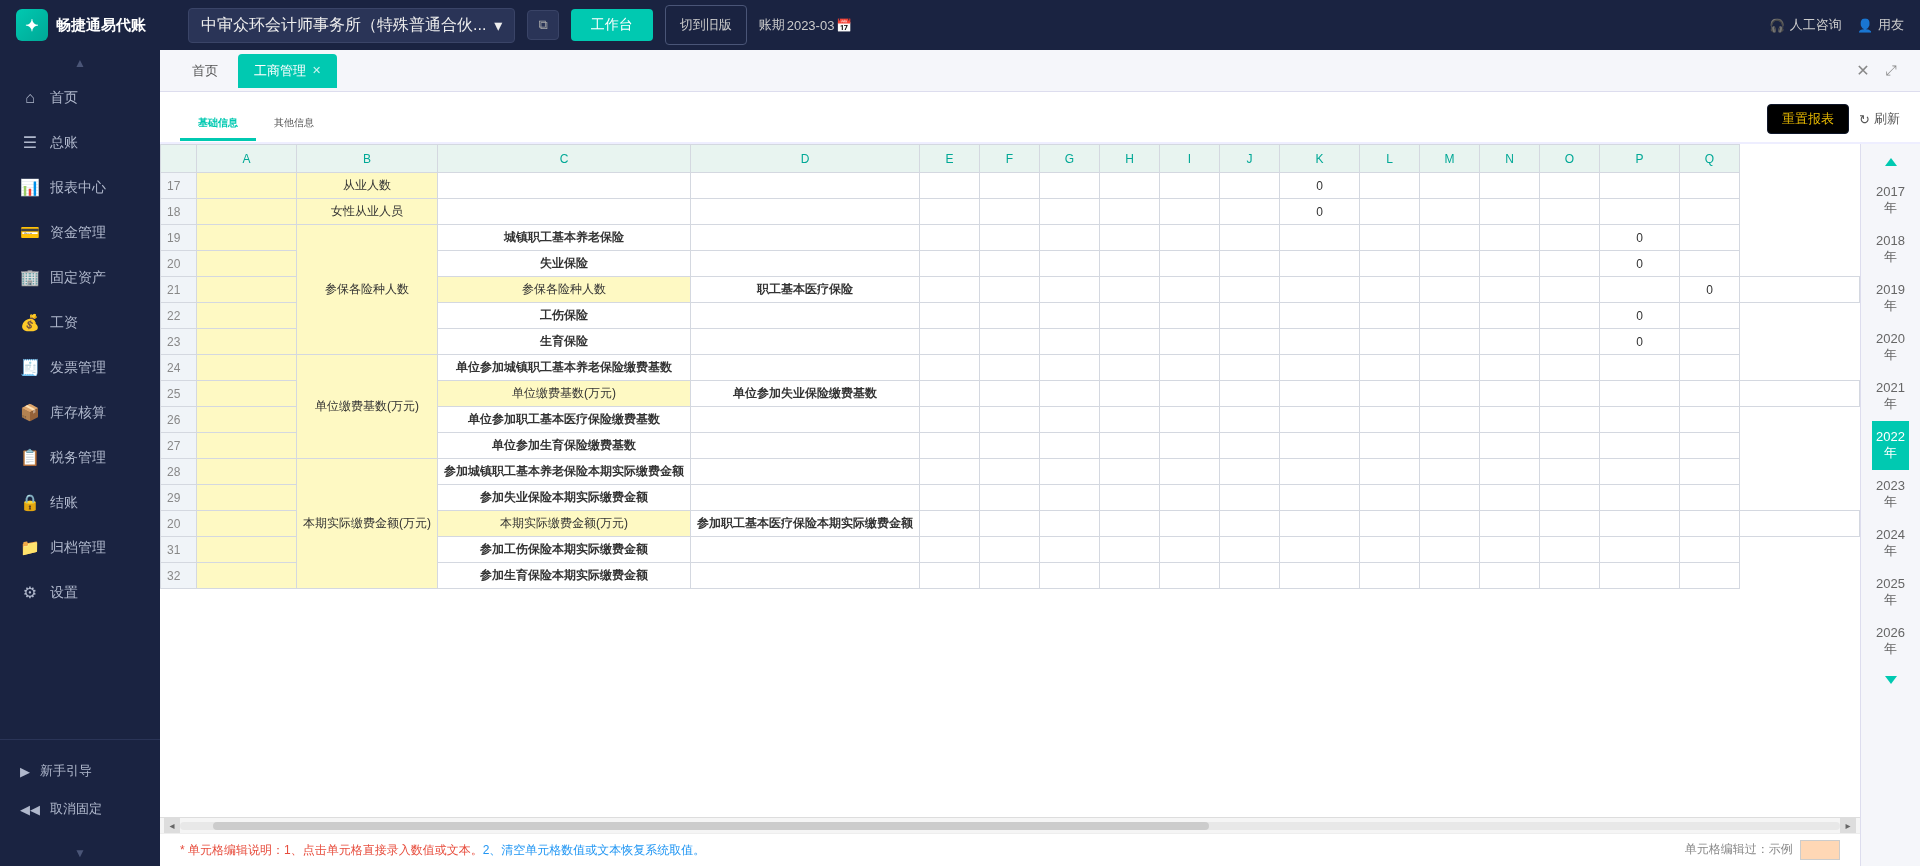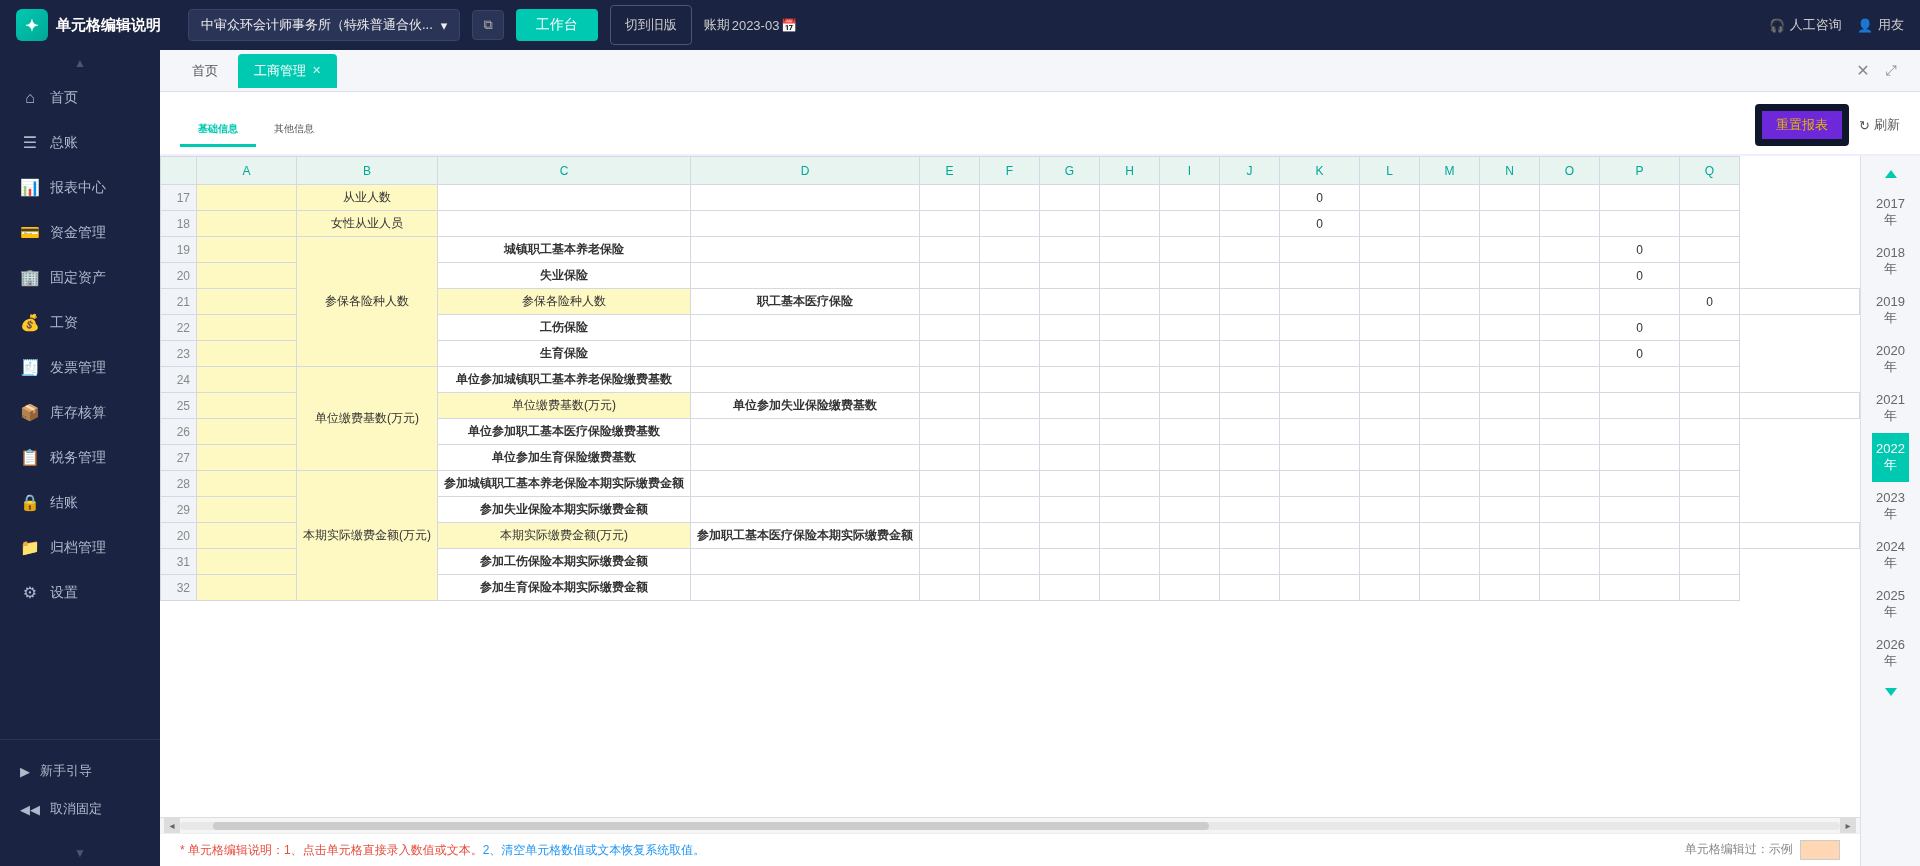--- a/index.html
+++ b/index.html
@@ -39,21 +39,21 @@
       border: 1px solid #3a4467;
       border-radius: 4px;
       color: #ccc;
       padding: 6px 12px;
       display: flex;
       align-items: center;
       gap: 8px;
       cursor: pointer;
       min-width: 260px;
     }
-    .company-selector span { color: #eee; font-size: 13px; }
+    .company-selector span { color: #eee; font-size: 16px; }
     .btn-workbench {
       background: #00c9b1;
       color: white;
       border: none;
       border-radius: 4px;
       padding: 7px 20px;
       font-size: 14px;
       cursor: pointer;
     }
     .btn-old-version {
@@ -237,23 +237,23 @@
       font-weight: bold;
     }
     .sub-tab-actions {
       margin-left: auto;
       display: flex;
       align-items: center;
       gap: 10px;
       padding-bottom: 8px;
     }
     .btn-reset {
-      border: 7px solid #0f172a;
+      border: 1px solid #0f172a;
       color: #e6b800;
-      background: #6d28d9;
+      background: #000000;
       border-radius: 4px;
       padding: 5px 14px;
       cursor: pointer;
       font-size: 13px;
     }
     .btn-refresh {
       border: none;
       background: transparent;
       color: #555;
       cursor: pointer;
@@ -295,21 +295,21 @@
       top: 0;
       z-index: 10;
       height: 28px;
     }
     table.spreadsheet thead th.row-num-header {
       background: #e8f4f0;
       width: 36px;
     }
     .row-num {
       background: #f0f4f8;
-      text-align: right;
+      text-align: left;
       color: #888;
       font-size: 11px;
       width: 36px;
     }
     .col-a { width: 100px; }
     .col-b { width: 140px; }
     .col-c { width: 220px; }
     .col-default { width: 60px; }
     .col-k { width: 80px; }
     .col-p { width: 80px; }
@@ -423,21 +423,21 @@
       flex: 1;
       overflow: hidden;
     }
   </style>
 </head>
 <body>
 
 <div class="header">
   <div class="logo-area">
     <div class="logo-icon">✦</div>
-    <span>单元格编辑说明</span>
+    <span>畅捷通易代账</span>
   </div>
   <div class="company-selector">
     <span>中审众环会计师事务所（特殊普通合伙...</span>
     <span>▾</span>
   </div>
   <button style="background:#2a3457;border:1px solid #3a4467;border-radius:4px;color:#aaa;padding:6px 10px;cursor:pointer;font-size:13px;">⧉</button>
   <button class="btn-workbench">工作台</button>
   <button class="btn-old-version">切到旧版</button>
   <div class="period-info">
     <span>账期</span>

